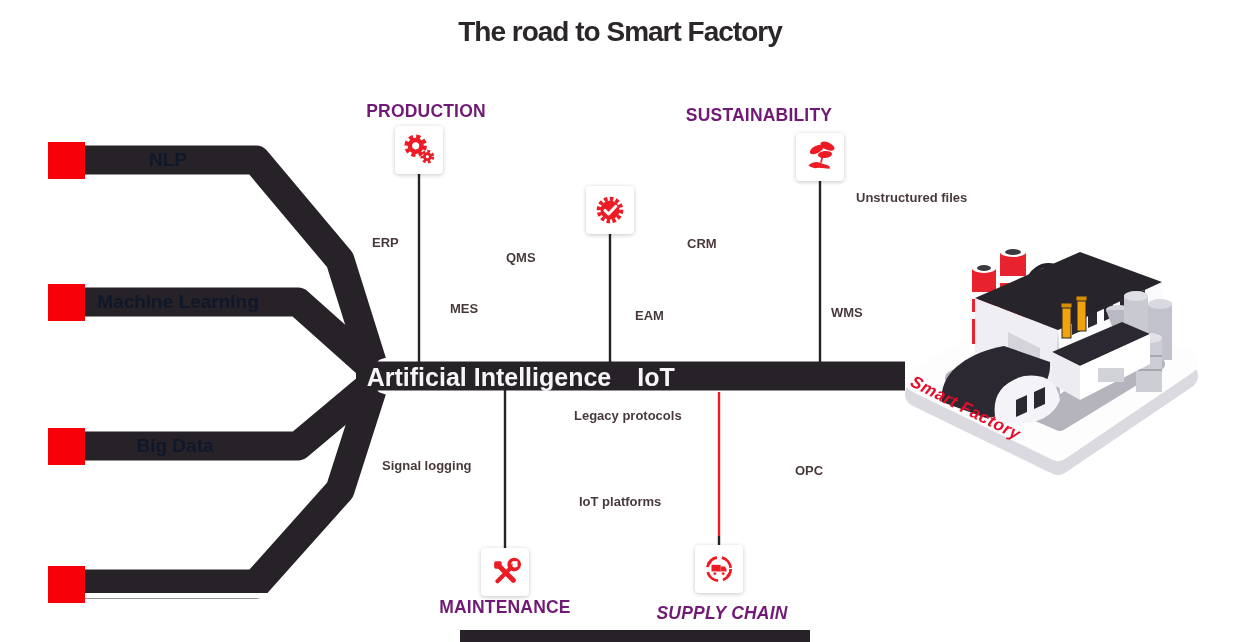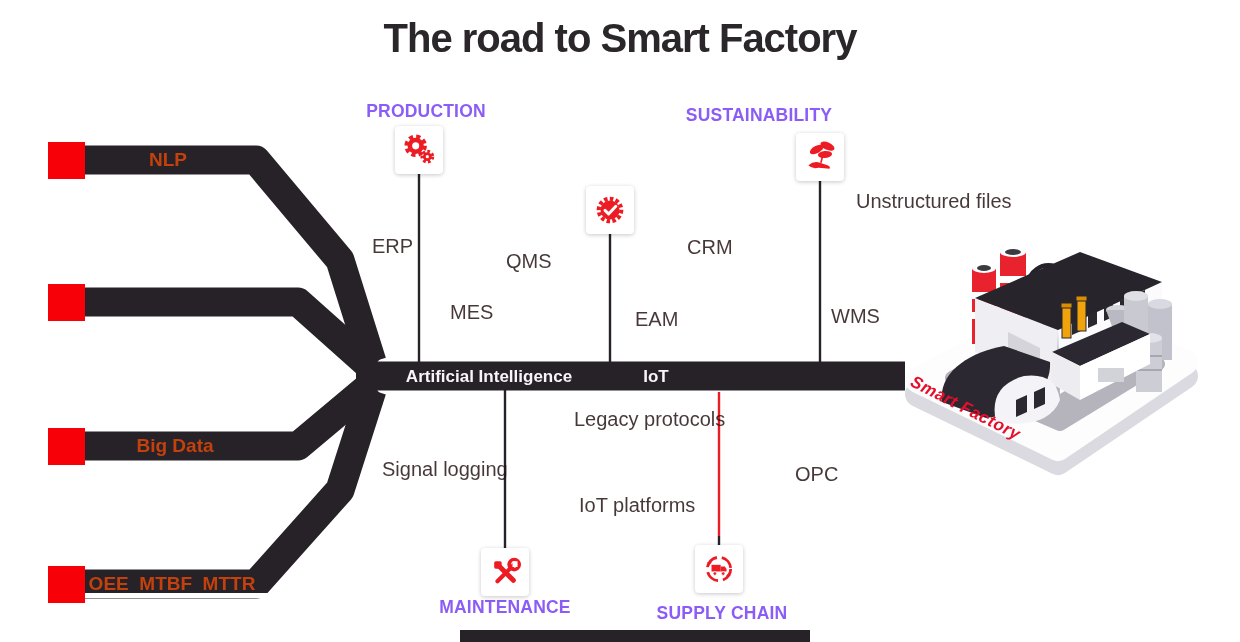--- a/index.html
+++ b/index.html
@@ -3,41 +3,41 @@
 <meta charset="utf-8">
 <style>
   html,body{margin:0;padding:0;background:#fff;}
   .stage{
     position:relative;width:1240px;height:642px;overflow:hidden;
     background:#ffffff;font-family:"Liberation Sans",sans-serif;
   }
   .layer{position:absolute;left:0;top:0;}
   .title{
     position:absolute;left:0;top:16px;width:1240px;text-align:center;
-    font-size:40px;font-weight:700;color:#2b2629;letter-spacing:-1px;
+    font-size:28px;font-weight:700;color:#2b2629;letter-spacing:-1px;
   }
   .band-label{
     position:absolute;transform:translate(-50%,-50%);
-    color:#c2410c;font-size:19px;font-weight:700;white-space:nowrap;
+    color:#0f172a;font-size:19px;font-weight:700;white-space:nowrap;
   }
   .pre{white-space:pre;}
   .road-label{
     position:absolute;transform:translate(-50%,-50%);
-    color:#f7f5f7;font-size:17px;font-weight:700;white-space:nowrap;
+    color:#f7f5f7;font-size:25px;font-weight:700;white-space:nowrap;
   }
   .station-title{
     position:absolute;transform:translateX(-50%);
-    color:#8b5cf6;font-size:17.5px;font-weight:700;letter-spacing:.2px;white-space:nowrap;
+    color:#701a75;font-size:17.5px;font-weight:700;letter-spacing:.2px;white-space:nowrap;
   }
   .card{
     position:absolute;width:48px;height:48px;background:#ffffff;border-radius:4px;
     box-shadow:0 1px 4px rgba(0,0,0,.22);display:flex;align-items:center;justify-content:center;
   }
   .ann{
-    position:absolute;color:rgba(38,20,22,.85);font-size:20px;font-weight:400;white-space:nowrap;
+    position:absolute;color:rgba(38,20,22,.85);font-size:13px;font-weight:700;white-space:nowrap;
   }
   .factory-label{
     position:absolute;left:916px;top:372px;color:#e60f2b;
     font-size:17px;font-weight:700;font-style:italic;letter-spacing:.5px;
     transform:rotate(27deg);transform-origin:left top;white-space:nowrap;
   }
 </style>
 </head>
 <body>
 
@@ -148,31 +148,31 @@
         <path d="M996 422 q-8 -36 28 -46 q32 -4 36 24 q-12 30 -64 22 Z" fill="#f4f4f8"></path>
         <path d="M1016 400 l11 -5 l0 17 l-11 5 Z" fill="#2b2831"></path>
         <path d="M1034 392 l11 -5 l0 17 l-11 5 Z" fill="#2b2831"></path>
       </g>
     </g>
   </svg>
 
   <div class="title">The road to Smart Factory</div>
 
   <div class="band-label" style="left:168px;top:160px;">NLP</div>
+  <div class="band-label" style="left:178px;top:302px;">Machine Learning</div>
   <div class="band-label" style="left:175px;top:446px;">Big Data</div>
-  <div class="band-label pre" style="left:172px;top:584px;">OEE  MTBF  MTTR</div>
 
   <div class="road-label" style="left:489px;top:377px;">Artificial Intelligence</div>
   <div class="road-label" style="left:656px;top:377px;">IoT</div>
 
   <div class="station-title" style="left:426px;top:101px;">PRODUCTION</div>
   <div class="station-title" style="left:759px;top:105px;">SUSTAINABILITY</div>
 
   <div class="station-title" style="left:505px;top:597px;">MAINTENANCE</div>
-  <div class="station-title" style="left:722px;top:603px;">SUPPLY CHAIN</div>
+  <div class="station-title" style="left:722px;top:603px;font-style:italic;">SUPPLY CHAIN</div>
 
   <div class="card" style="left:395px;top:126px;">
     <svg width="40" height="40" viewBox="0 0 48 48">
       <g fill="none" stroke="#ed1c24">
         <circle cx="20" cy="19" r="10" stroke-width="7" stroke-dasharray="4.5 3.4"></circle>
         <circle cx="20" cy="19" r="7" stroke-width="5.5"></circle>
         <circle cx="34" cy="32" r="6" stroke-width="4.5" stroke-dasharray="3 2.5"></circle>
         <circle cx="34" cy="32" r="3.6" stroke-width="3.4"></circle>
       </g>
     </svg>

